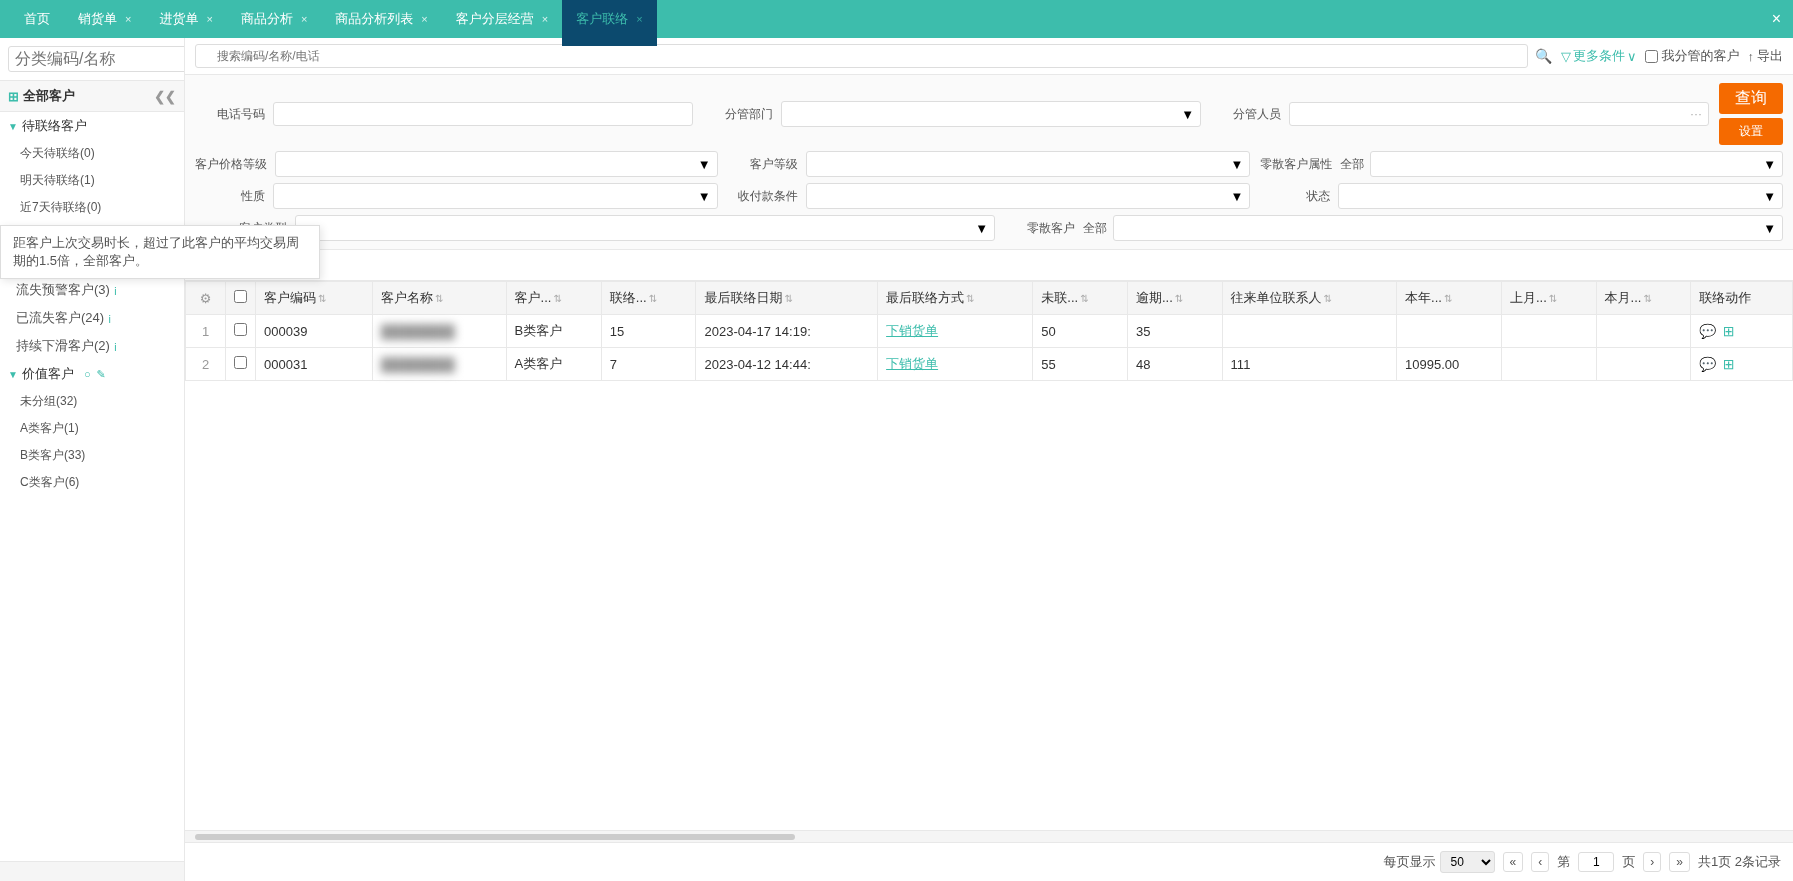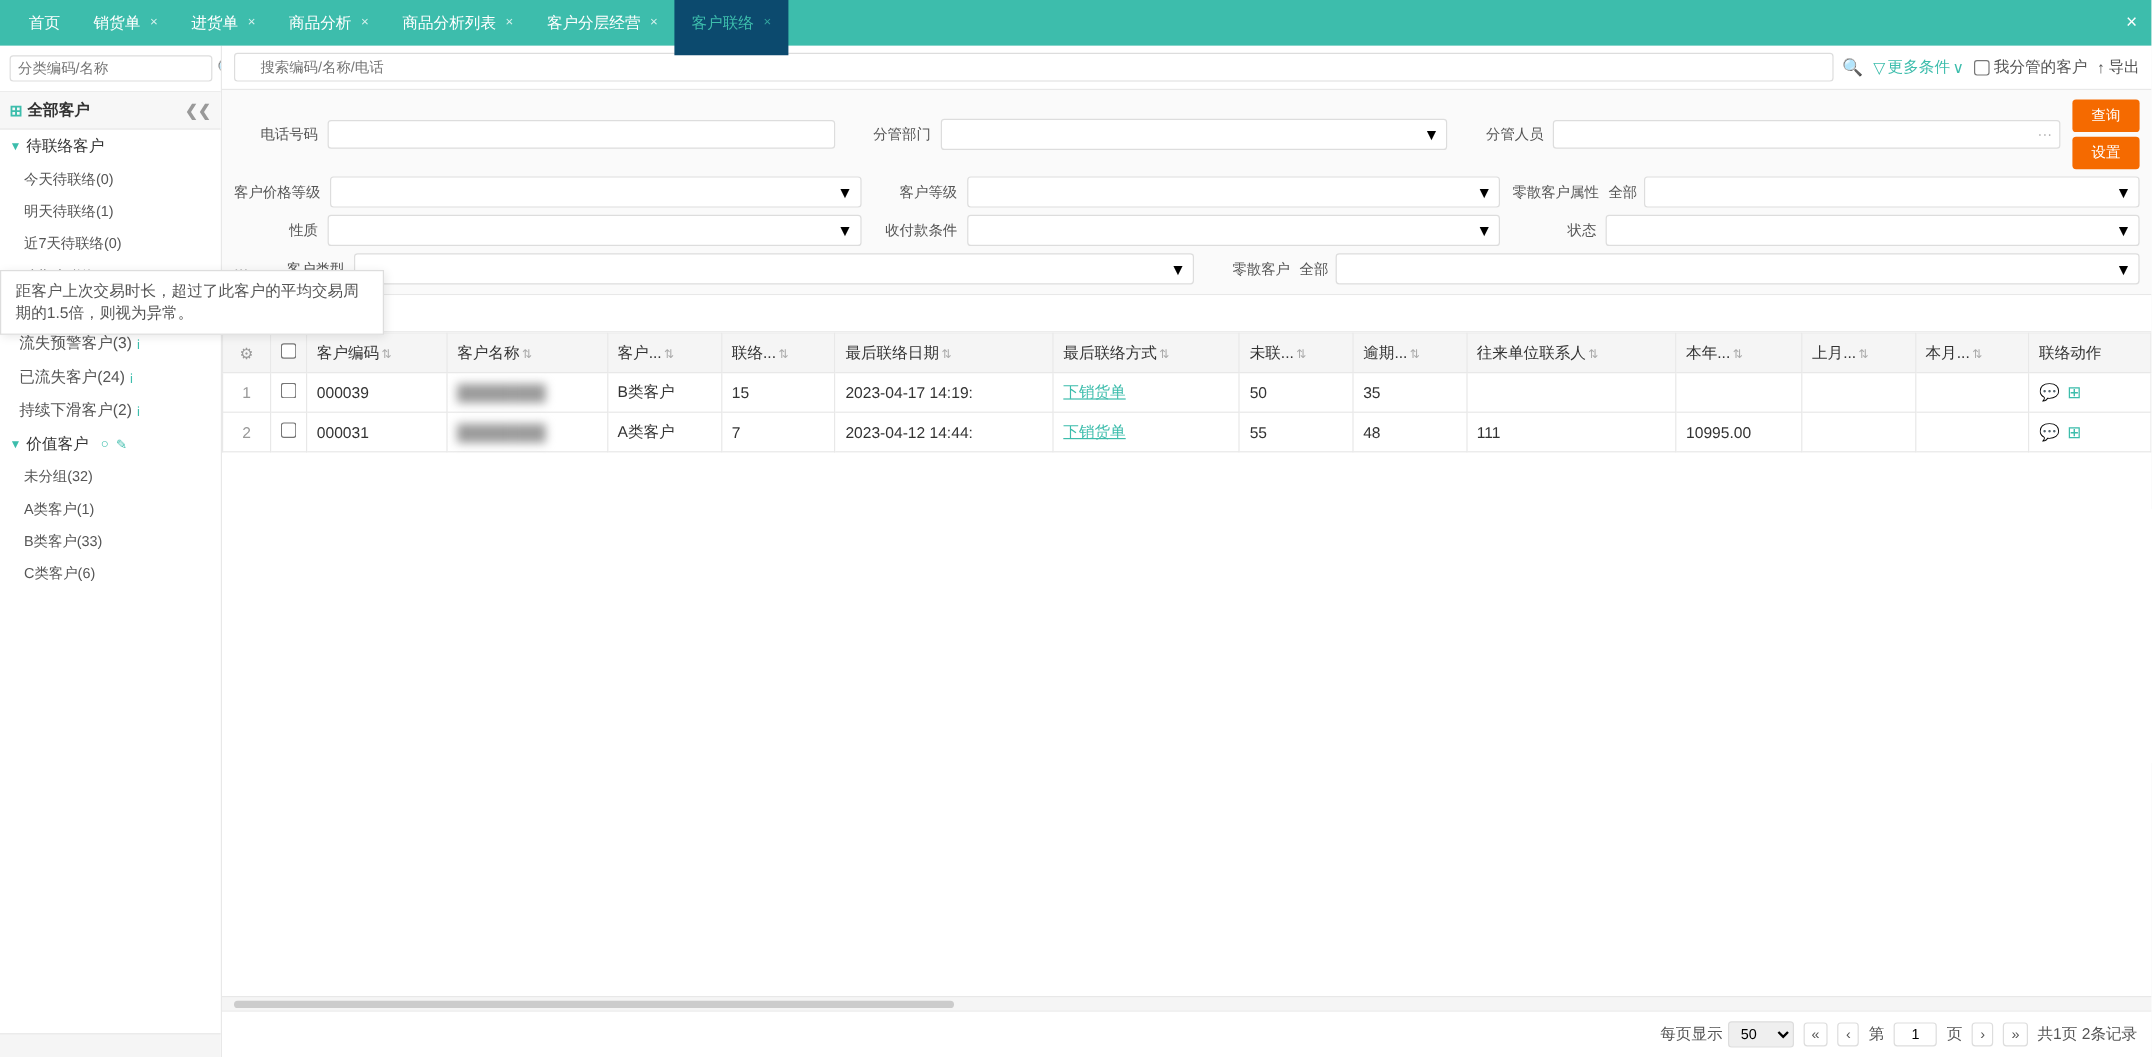--- a/index.html
+++ b/index.html
@@ -66,21 +66,21 @@
       border-bottom: 1px solid #e8e8e8;
       display: flex;
       align-items: center;
       gap: 4px;
     }
     .sidebar-search input {
       flex: 1;
       border: 1px solid #ddd;
       border-radius: 3px;
       padding: 3px 6px;
-      font-size: 12px;
+      font-size: 16px;
       outline: none;
     }
     .sidebar-search .search-btn {
       color: #3dbdac;
       cursor: pointer;
       font-size: 14px;
     }
     .sidebar-content {
       flex: 1;
       overflow-y: auto;
@@ -223,21 +223,21 @@
       font-size: 12px;
       outline: none;
       background: white;
     }
     .btn-query {
       background: #f56a00;
       color: white;
       border: none;
       border-radius: 3px;
       padding: 5px 16px;
-      font-size: 12px;
+      font-size: 16px;
       cursor: pointer;
     }
     .btn-settings {
       background: #f56a00;
       color: white;
       border: none;
       border-radius: 3px;
       padding: 5px 16px;
       font-size: 12px;
       cursor: pointer;
@@ -757,14 +757,14 @@
       <input class="page-input" type="text" value="1" style="">
       <span>页</span>
       <button class="page-btn">›</button>
       <button class="page-btn">»</button>
       <span>共1页 2条记录</span>
     </div>
   </div>
 </div>
 
 <div class="tooltip-box">
-  <span>距客户上次交易时长，超过了此客户的平均交易周期的1.5倍，则视为异常。</span>
+  <span>距客户上次交易时长，超过了此客户的平均交易周期的1.5倍，全部客户。</span>
 </div>
 
 </body></html>

